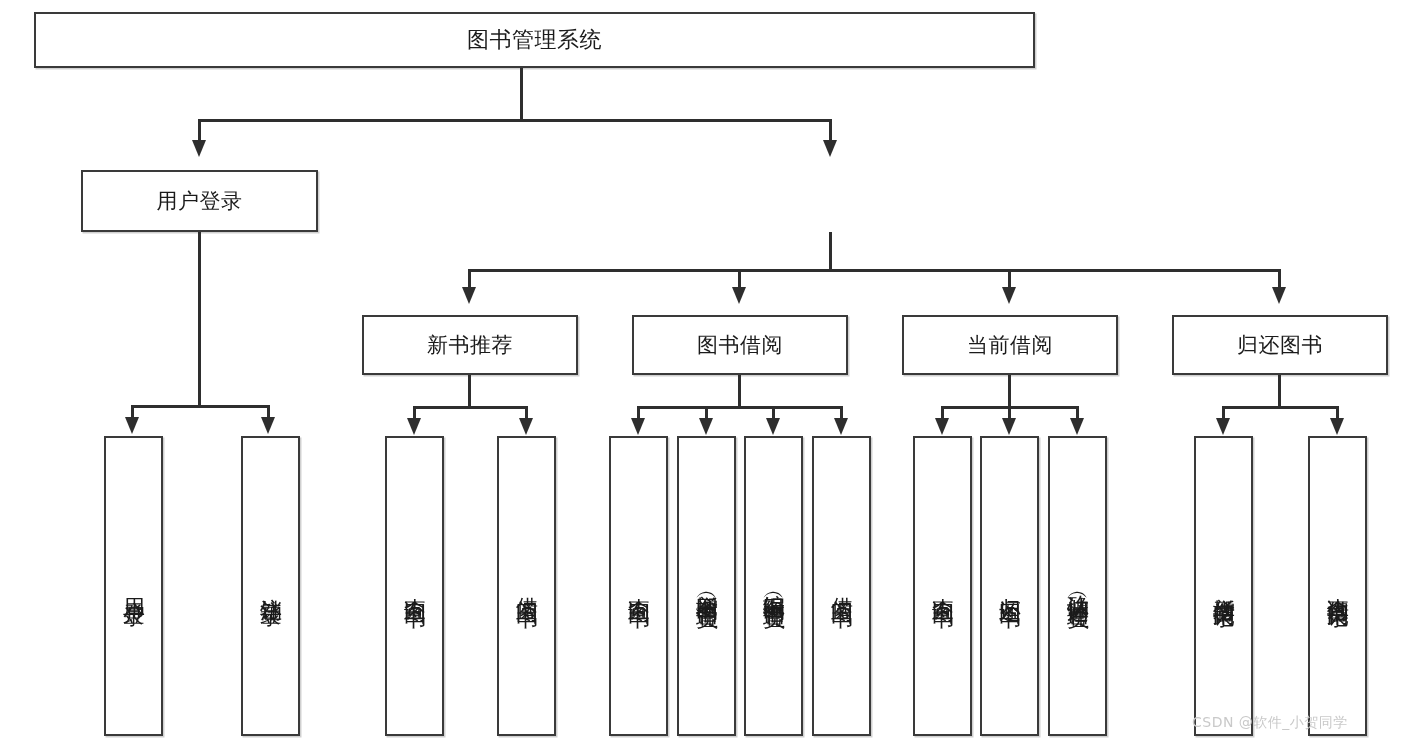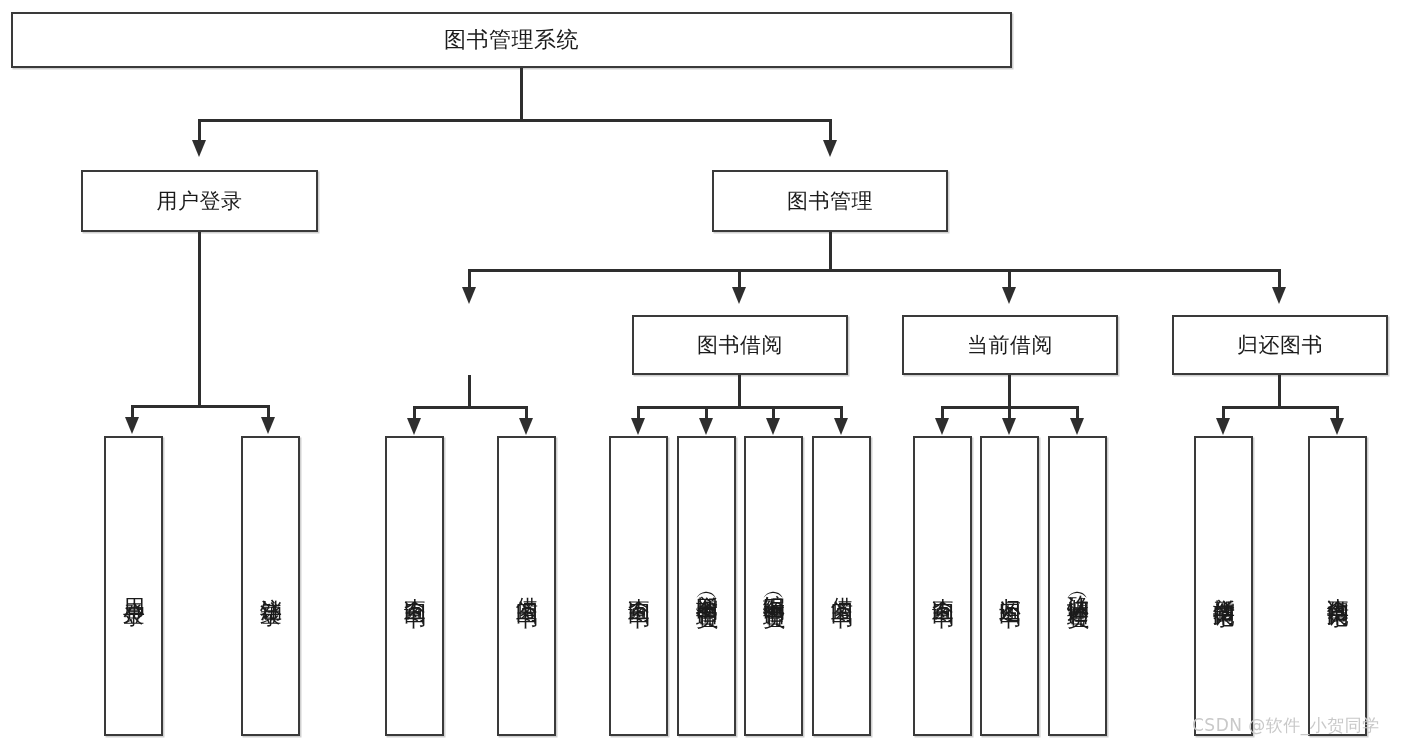--- a/index.html
+++ b/index.html
@@ -70,68 +70,68 @@
     position: absolute;
     width: 0;
     height: 0;
     border-left: 7px solid transparent;
     border-right: 7px solid transparent;
     border-top: 17px solid #2e2e2e;
   }
   .watermark {
     position: absolute;
     color: #c9c9c9;
-    font-size: 17px;
+    font-size: 14px;
     white-space: nowrap;
     font-family: "DejaVu Sans", "Liberation Sans", sans-serif;
     letter-spacing: 0.5px;
     text-align: right;
   }
 </style>
 </head>
 <body>
 
 <div id="canvas">
 
-  <div class="box root h" style="left:11px; top:12px; width:1001px; height:56px;padding-left:24px;">
+  <div class="box root h" style="left:34px; top:12px; width:1001px; height:56px;padding-left:24px;">
     <span class="label">图书管理系统</span>
   </div>
 
   <div class="ln v" style="left:520px; top:68px; width:3px; height:52px;"></div>
   <div class="ln h" style="left:198px; top:119px; width:634px; height:3px;"></div>
   <div class="ln v" style="left:198px; top:119px; width:3px; height:23px;"></div>
   <div class="arrow" style="left:192px; top:140px;"></div>
   <div class="ln v" style="left:829px; top:119px; width:3px; height:23px;"></div>
   <div class="arrow" style="left:823px; top:140px;"></div>
 
   <div class="box h" style="left:81px; top:170px; width:237px; height:62px;">
     <span class="label">用户登录</span>
-  </div>
-  <div class="box h" style="left:712px; top:170px; width:236px; height:62px;">
-    <span class="label">图书管理</span>
   </div>
 
   <div class="ln v" style="left:198px; top:232px; width:3px; height:175px;"></div>
   <div class="ln h" style="left:131px; top:405px; width:139px; height:3px;"></div>
   <div class="ln v" style="left:131px; top:405px; width:3px; height:14px;"></div>
   <div class="arrow" style="left:125px; top:417px;"></div>
   <div class="ln v" style="left:267px; top:405px; width:3px; height:14px;"></div>
   <div class="arrow" style="left:261px; top:417px;"></div>
 
   <div class="ln v" style="left:829px; top:232px; width:3px; height:40px;"></div>
   <div class="ln h" style="left:468px; top:269px; width:813px; height:3px;"></div>
   <div class="ln v" style="left:468px; top:269px; width:3px; height:20px;"></div>
   <div class="arrow" style="left:462px; top:287px;"></div>
   <div class="ln v" style="left:738px; top:269px; width:3px; height:20px;"></div>
   <div class="arrow" style="left:732px; top:287px;"></div>
   <div class="ln v" style="left:1008px; top:269px; width:3px; height:20px;"></div>
   <div class="arrow" style="left:1002px; top:287px;"></div>
   <div class="ln v" style="left:1278px; top:269px; width:3px; height:20px;"></div>
   <div class="arrow" style="left:1272px; top:287px;"></div>
 
+  <div class="box h" style="left:362px; top:315px; width:216px; height:60px;">
+    <span class="label">新书推荐</span>
+  </div>
   <div class="box h" style="left:902px; top:315px; width:216px; height:60px;">
     <span class="label">当前借阅</span>
   </div>
   <div class="box h" style="left:632px; top:315px; width:216px; height:60px;">
     <span class="label">图书借阅</span>
   </div>
   <div class="box h" style="left:1172px; top:315px; width:216px; height:60px;">
     <span class="label">归还图书</span>
   </div>
 

